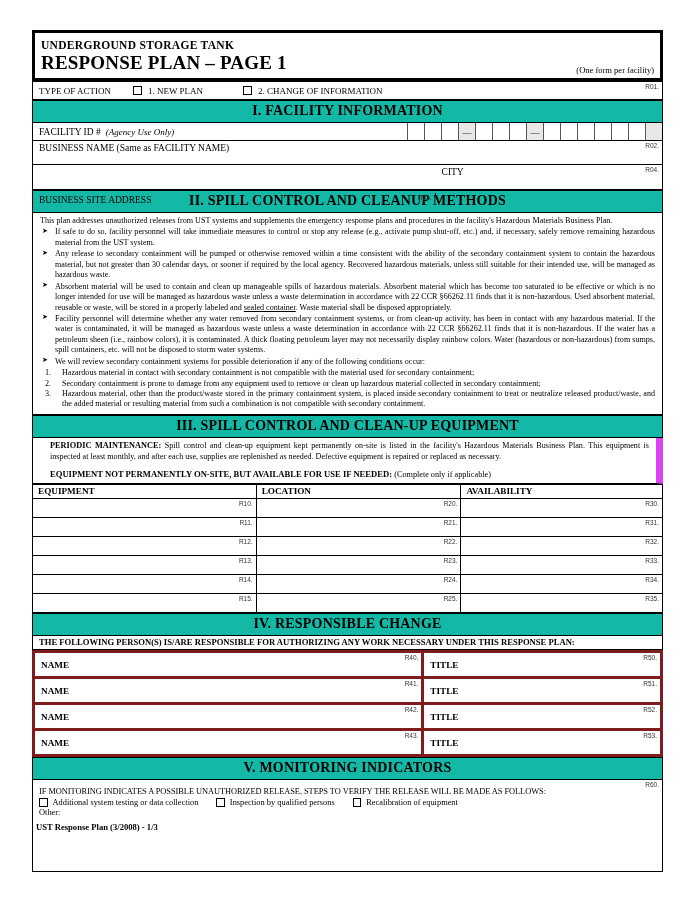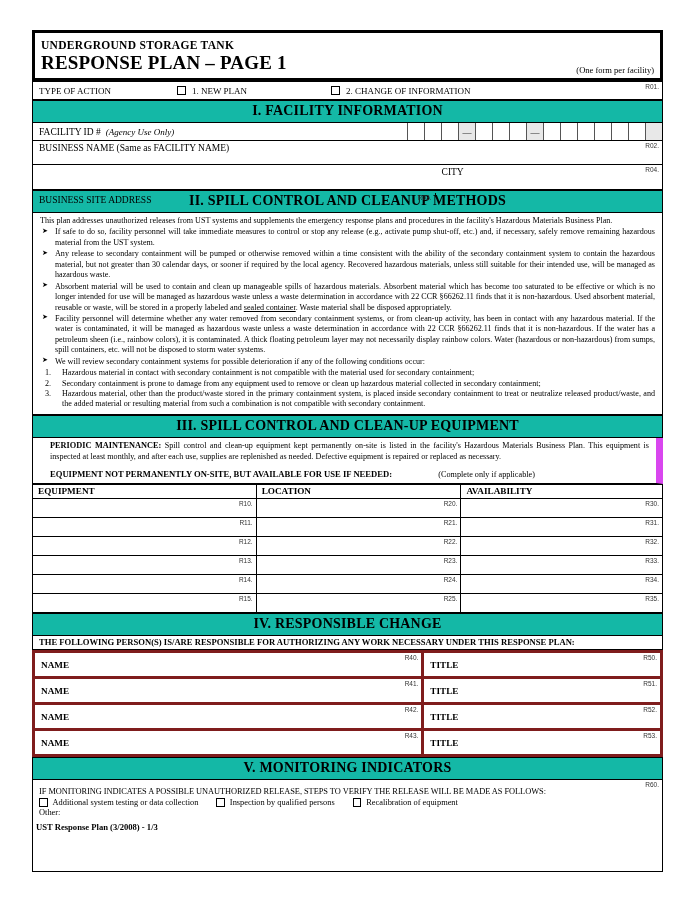--- a/index.html
+++ b/index.html
@@ -65,21 +65,20 @@
   }
 
   
   .type-row {
     height: 19px;
     display: flex;
     align-items: center;
     padding-left: 6px;
     font-size: 9px;
     border-top: 1px solid #000;
-    gap: 44px;
   }
   .type-label { margin-right: 22px; }
   .cbopt { display: flex; align-items: center; margin-right: 40px; }
   .cbox {
     display: inline-block;
     width: 7px;
     height: 7px;
     border: 1.3px solid #000;
     margin-right: 6px;
     background: #fff;
@@ -199,21 +198,21 @@
     text-align: justify;
     box-sizing: border-box;
   }
   .maint-box b { font-size: 8.3px; }
   .notperm {
     font-size: 8.6px;
     font-weight: bold;
     margin-top: 7px;
     text-align: left;
   }
-  .notperm span.norm { font-weight: normal; font-size: 8.2px; margin-left: 44px; }
+  .notperm span.norm { font-weight: normal; font-size: 8.2px; }
 
   table.eq {
     width: 100%;
     border-collapse: collapse;
     table-layout: fixed;
   }
   table.eq th, table.eq td {
     border: 1px solid #000;
     box-sizing: border-box;
     position: relative;

